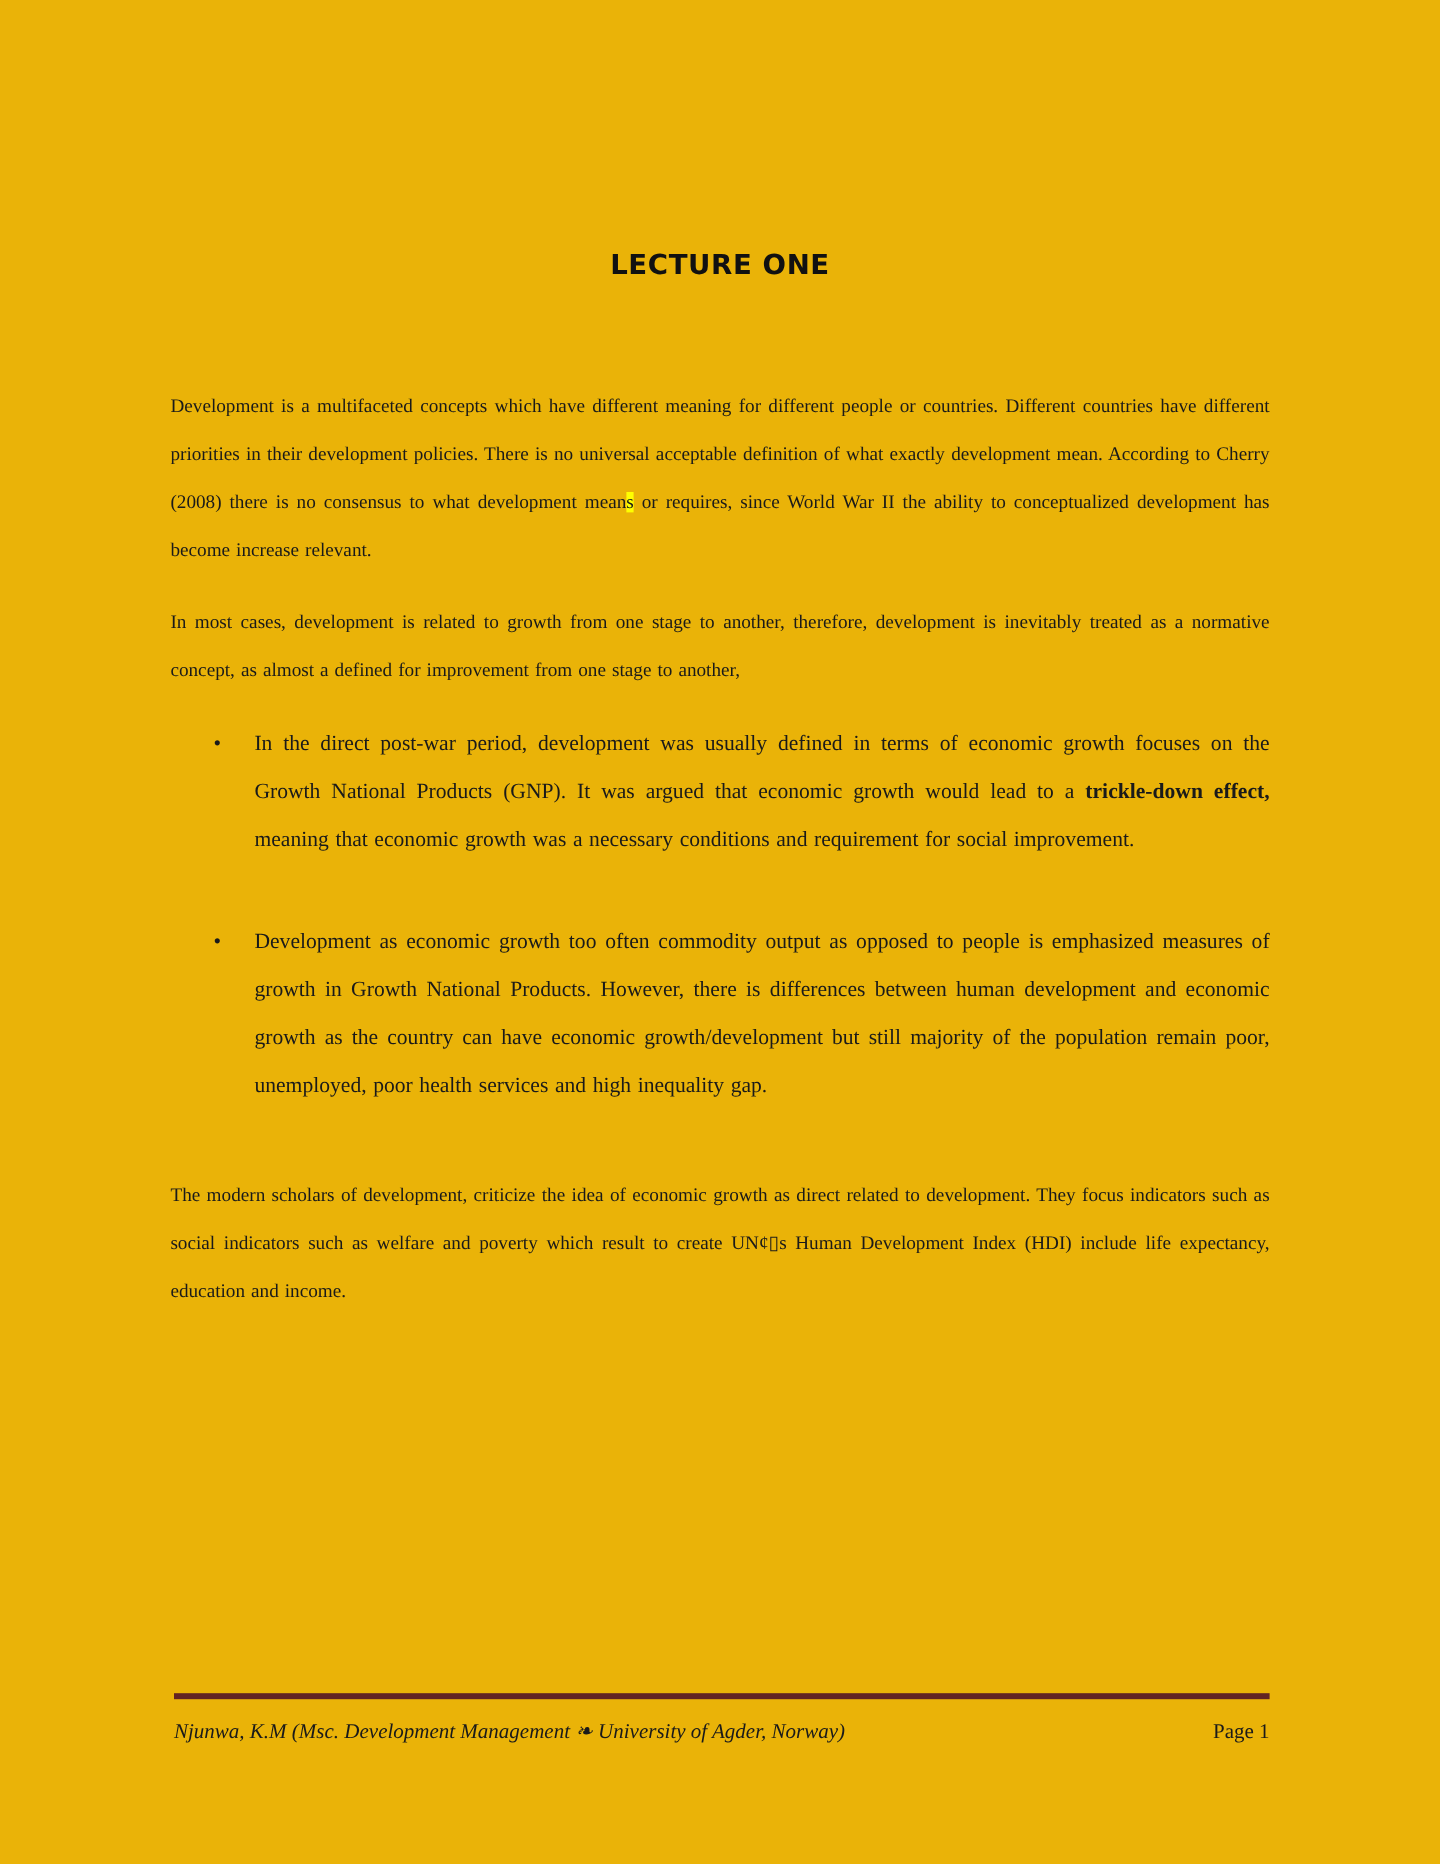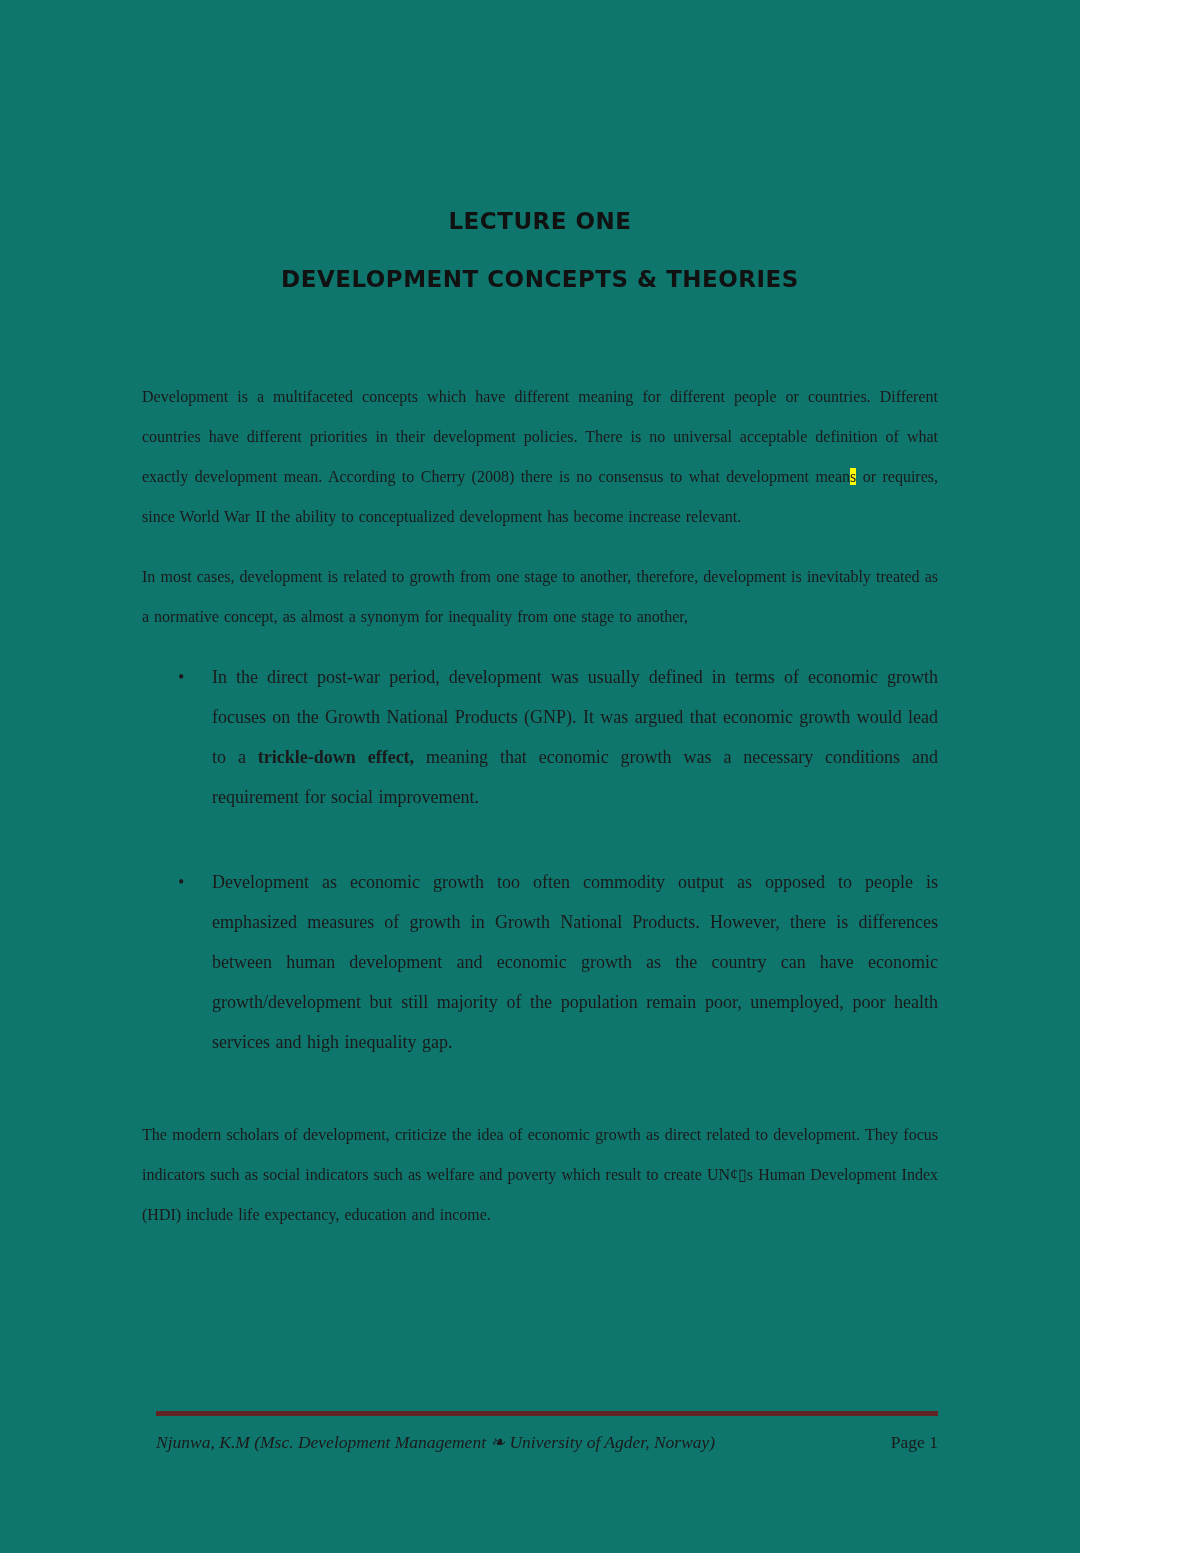--- a/index.html
+++ b/index.html
@@ -1,21 +1,21 @@
 <!DOCTYPE html>
 <html><head>
 <meta charset="utf-8">
 <style>
   * { box-sizing: border-box; }
   html, body { margin: 0; padding: 0; background: #ffffff; }
   .page {
     position: relative;
-    width: 1080px;
+    width: 1200px;
     height: 1553px;
-    background: #0f766e;
+    background: #eab308;
     font-family: "Liberation Serif", serif;
     color: #1a1a1a;
     overflow: hidden;
   }
   .content {
     padding: 207px 142px 0 142px;
   }
   h1.doc-title, h2.doc-subtitle {
     font-family: "DejaVu Sans", sans-serif;
     font-weight: bold;
@@ -48,21 +48,21 @@
     left: 36px;
     top: 0;
     font-size: 18px;
     line-height: 40px;
   }
   .par.after-bullets { margin-top: 53px; }
   .hl { background: #ffff00; }
   strong.bold-run { font-weight: bold; margin-top: 19px; }
   .footer {
     position: absolute;
-    left: 156px;
+    left: 145px;
     right: 142px;
     top: 1411px;
   }
   .footer-rule {
     height: 5px;
     background: #622423;
   }
   .footer-row {
     display: flex;
     justify-content: space-between;
@@ -78,25 +78,24 @@
   .footer-right .pg-label { }
   .footer-right .pg-num { font-style: normal; }
 </style>
 </head>
 <body>
 
 <div class="page">
   <div class="content">
 
     <h1 class="doc-title">LECTURE ONE</h1>
-    <h2 class="doc-subtitle">DEVELOPMENT CONCEPTS &amp; THEORIES</h2>
 
     <p class="par first"><span>Development is a multifaceted concepts which have different meaning for different people or countries. Different countries have different priorities in their development policies. There is no universal acceptable definition of what exactly development mean. According to Cherry (2008) there is no consensus to what development mean</span><span class="hl" style="background: rgb(255, 255, 0);">s</span><span> or requires, since World War II the ability to conceptualized development has become increase relevant.</span></p>
 
-    <p class="par">In most cases, development is related to growth from one stage to another, therefore, development is inevitably treated as a normative concept, as almost a synonym for inequality from one stage to another,</p>
+    <p class="par">In most cases, development is related to growth from one stage to another, therefore, development is inevitably treated as a normative concept, as almost a defined for improvement from one stage to another,</p>
 
     <div class="bullets">
       <div class="bullet-item">
         <span class="bullet-marker">•</span><span>In the direct post-war period, development was usually defined in terms of economic growth focuses on the Growth National Products (GNP). It was argued that economic growth would lead to a </span><strong class="bold-run">trickle-down effect,</strong><span> meaning that economic growth was a necessary conditions and requirement for social improvement.</span>
       </div>
       <div class="bullet-item">
         <span class="bullet-marker">•</span><span>Development as economic growth too often commodity output as opposed to people is emphasized measures of growth in Growth National Products. However, there is differences between human development and economic growth as the country can have economic growth/development but still majority of the population remain poor, unemployed, poor health services and high inequality gap.</span>
       </div>
     </div>
 

